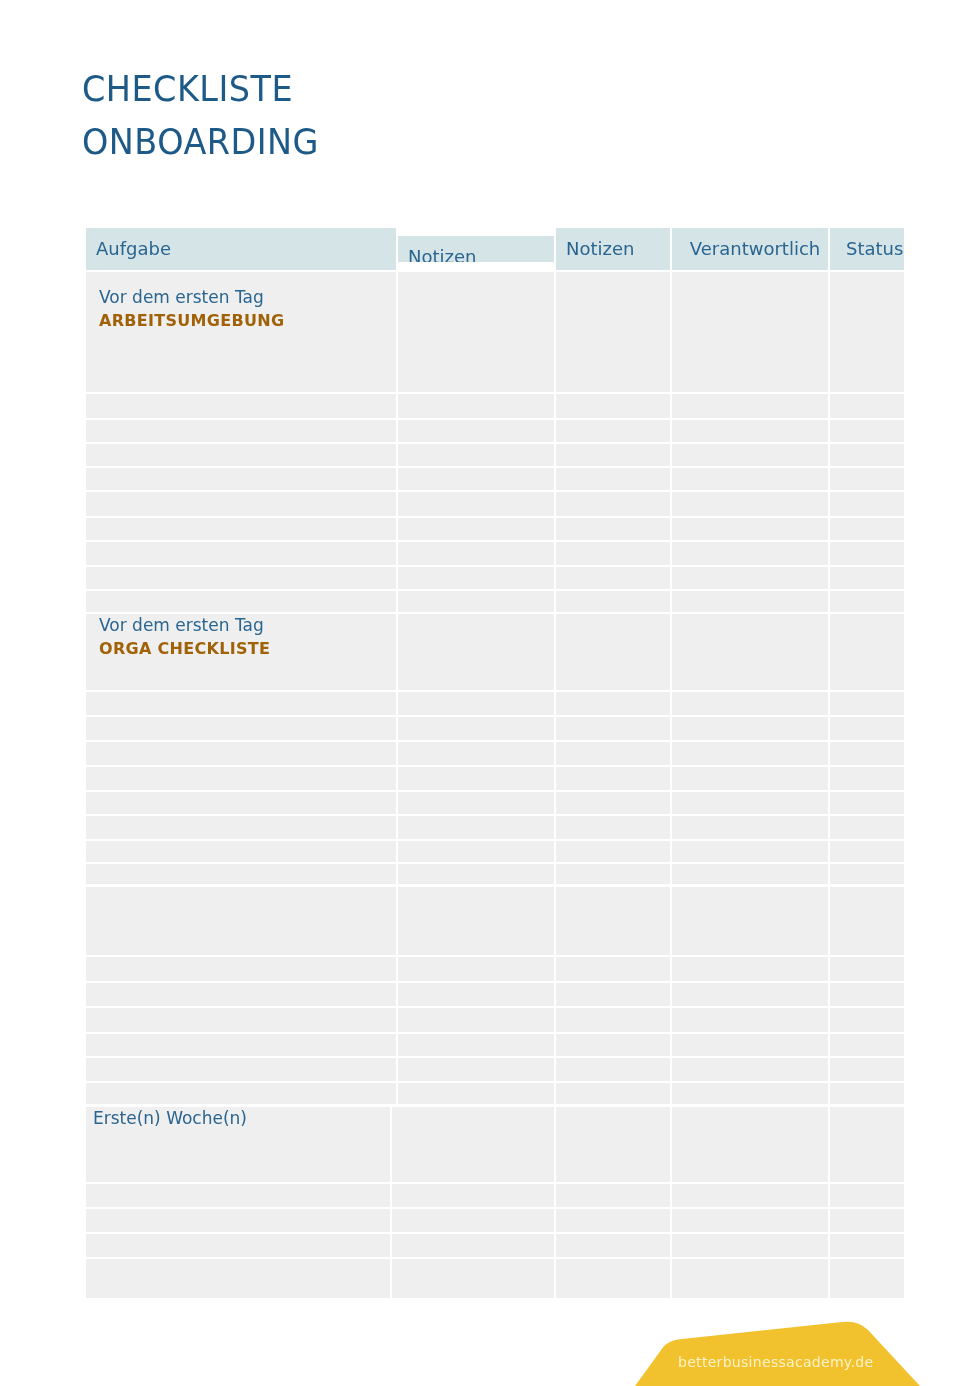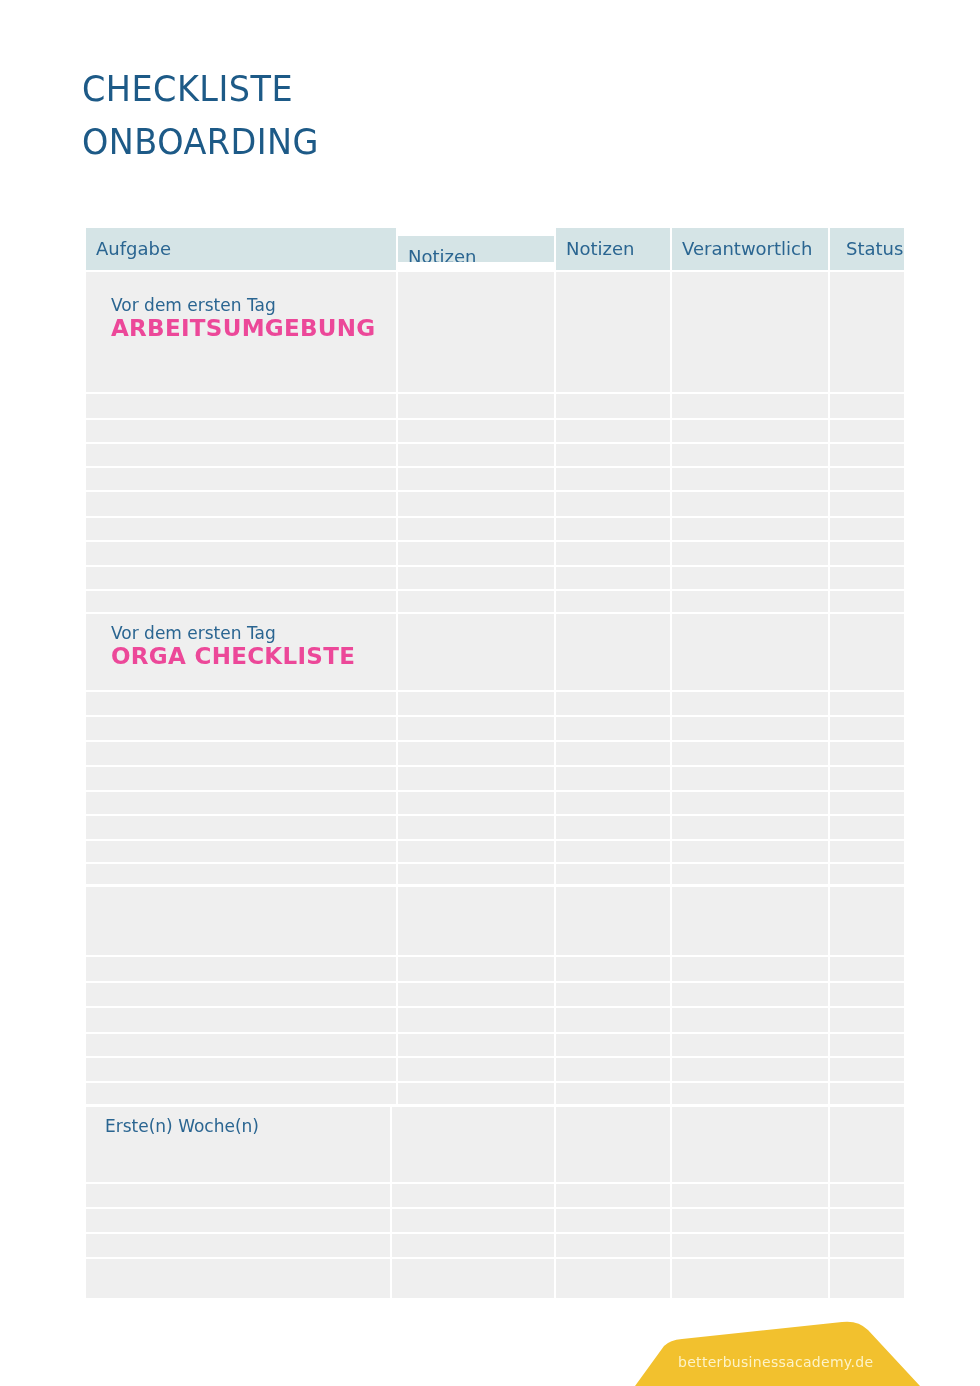--- a/index.html
+++ b/index.html
@@ -20,31 +20,31 @@
 
     .cell {
       position: absolute; background: #efefef; box-sizing: border-box;
     }
     .hcell {
       position: absolute; background: #d5e4e6; box-sizing: border-box;
       font-size: 18px; color: #2a6591; line-height: 42px; padding-left: 10px;
       white-space: nowrap; overflow: hidden;
     }
     .hcell.status { padding-left: 16px; }
-    .hcell.verant { padding-left: 10px; }
+    .hcell.verant { padding-left: 10px; text-align: center; }
 
     .section-label {
-      position: absolute; padding-left: 13px; padding-top: 22px;
-      box-sizing: border-box; white-space: nowrap; margin-left: 12px;
+      position: absolute; padding-left: 13px; padding-top: 14px;
+      box-sizing: border-box; white-space: nowrap;
     }
     .section-label .sub {
       font-size: 17px; line-height: 23px; color: #2a6591;
     }
     .section-label .main {
-      font-size: 23px; line-height: 23px; font-weight: bold; color: #ec4899;
+      font-size: 16px; line-height: 23px; font-weight: bold; color: #a16207;
       letter-spacing: 0.3px;
     }
 
     .badge {
       position: absolute; left: 630px; top: 1318px; width: 300px; height: 68px;
     }
     .badge svg { position: absolute; left: 0; top: 0; }
     .badge-text {
       position: absolute; left: 48px; top: 36px;
       font-size: 14px; color: #fdf3c8; letter-spacing: 0.3px; white-space: nowrap;

